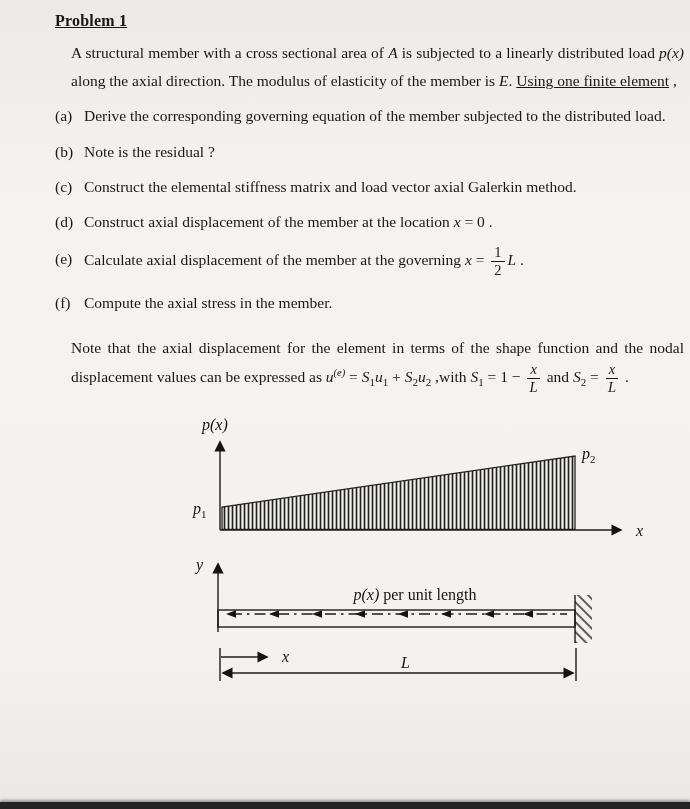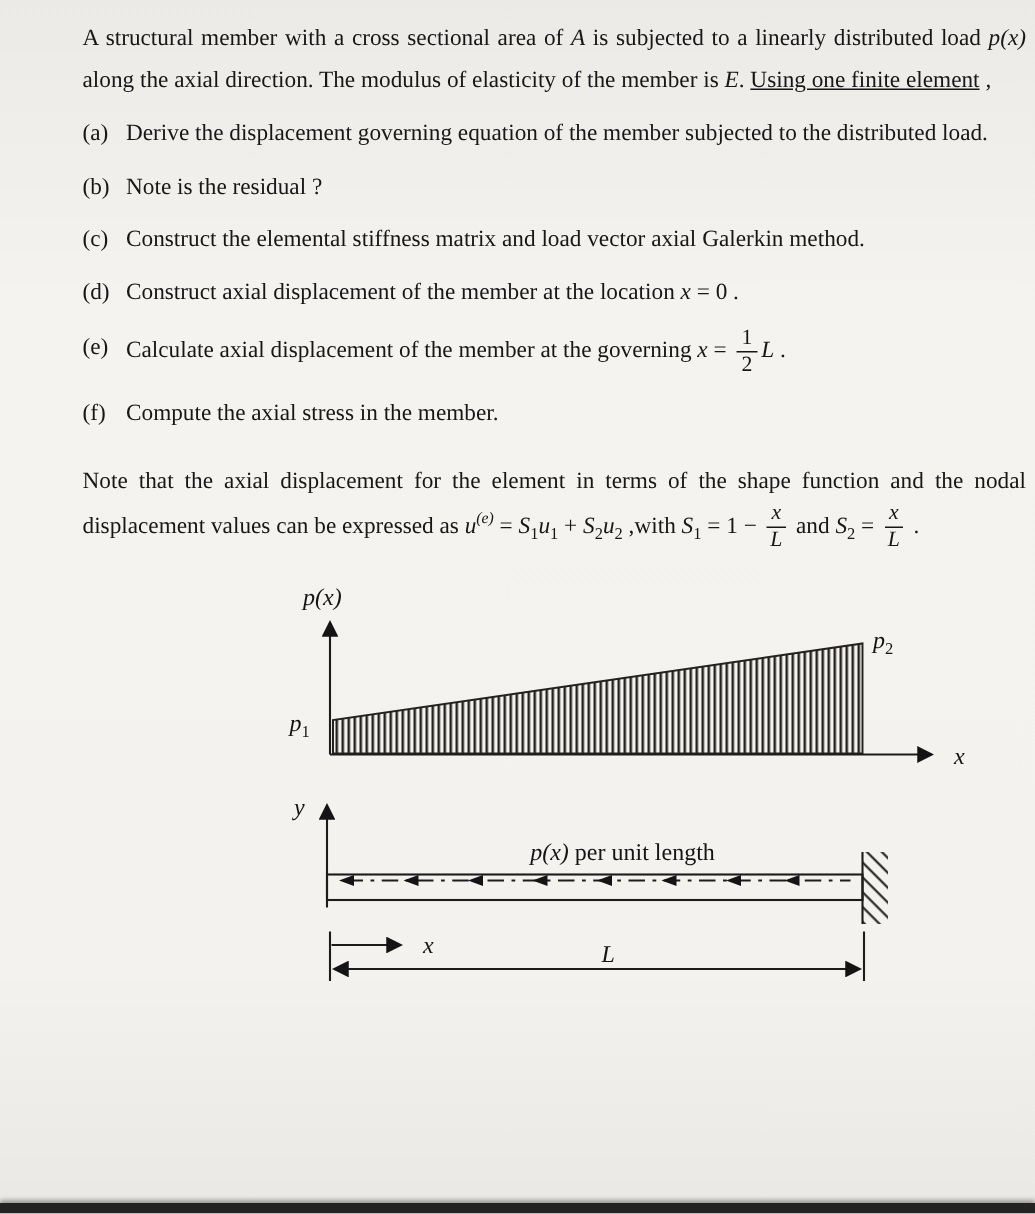--- a/index.html
+++ b/index.html
@@ -8,21 +8,21 @@
     position:relative; overflow:hidden;
     background: linear-gradient(180deg, #ebeae6 0%, #f4f3ef 25%, #f3f2ee 80%, #e9e8e4 100%);
     font-family:"Liberation Serif","DejaVu Serif",serif;
     color:#171717; font-size:15.5px;
   }
   .page { padding:12px 6px 0 55px; }
   .title {
     font-size:16px; font-weight:bold; text-decoration:underline;
     margin-bottom:9px; letter-spacing:.2px;
   }
-  p.para { text-align:justify; line-height:1.82; }
+  p.para { text-align:justify; line-height:1.82;margin-left:16px; }
   .intro { margin-bottom:7px; }
   .ul { text-decoration:underline; }
   .var { font-style:italic; }
   .item { display:flex; align-items:flex-start; margin-bottom:7px; line-height:1.82; }
   .item .ilabel { flex:0 0 29px; }
   .item .ibody { flex:1; text-align:justify; }
   .item-e { margin:9px 0 10px; }
   sub { font-size:11px; }
   sup.supe { font-size:10.5px; font-style:italic; }
   .frac {
@@ -41,26 +41,27 @@
   .bottom-edge {
     position:absolute; left:0; bottom:0; width:690px; height:7px;
     background:#232323; box-shadow:0 -2px 3px rgba(60,60,55,.45);
   }
 </style>
 </head>
 <body>
 
 <div class="page">
 
+  <h1 class="title">Problem 1</h1>
 
   <p class="para intro"><span>A structural member with a cross sectional area of </span><span class="var">A</span><span> is subjected to a linearly distributed load </span><span class="var">p(x)</span><span> along the axial direction. The modulus of elasticity of the member is </span><span class="var">E</span><span>. </span><span class="ul">Using one finite element</span><span> ,</span></p>
 
   <div class="item">
     <span class="ilabel">(a)</span>
-    <span class="ibody">Derive the displacement governing equation of the member subjected to the distributed load.</span>
+    <span class="ibody">Derive the corresponding governing equation of the member subjected to the distributed load.</span>
   </div>
 
   <div class="item">
     <span class="ilabel">(b)</span>
     <span class="ibody">Note is the residual ?</span>
   </div>
 
   <div class="item">
     <span class="ilabel">(c)</span>
     <span class="ibody">Construct the elemental stiffness matrix and load vector axial Galerkin method.</span>

